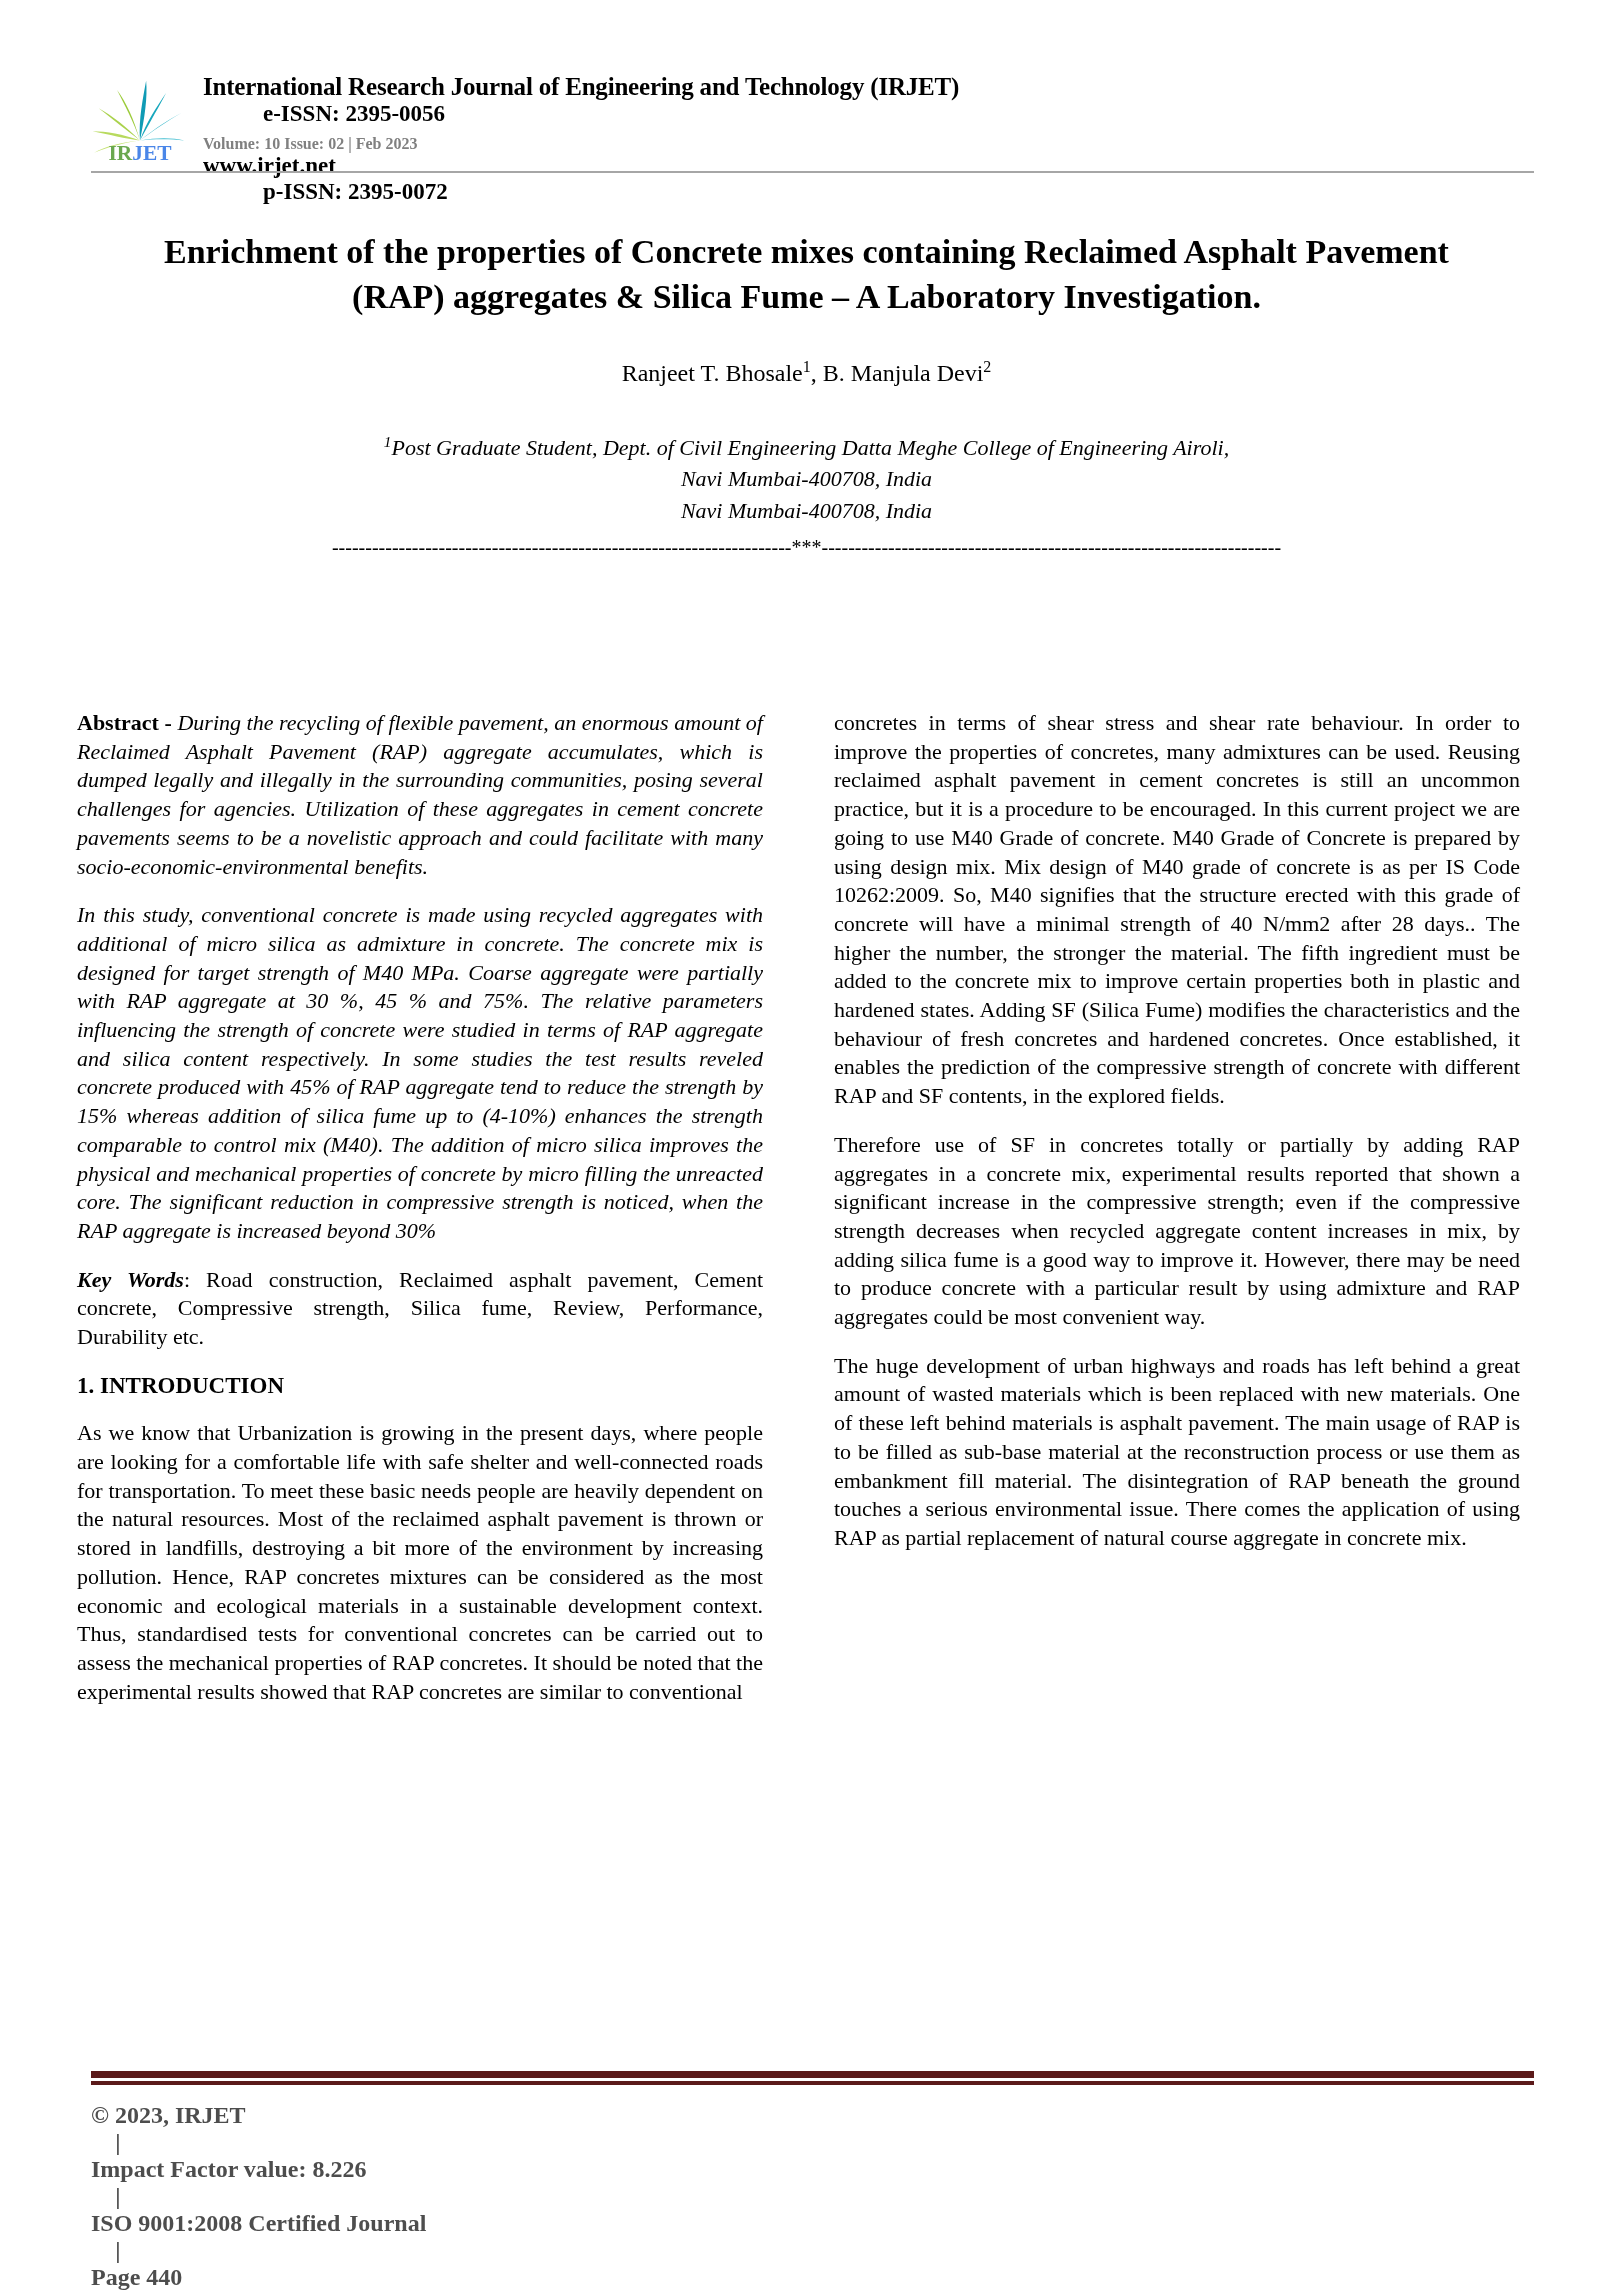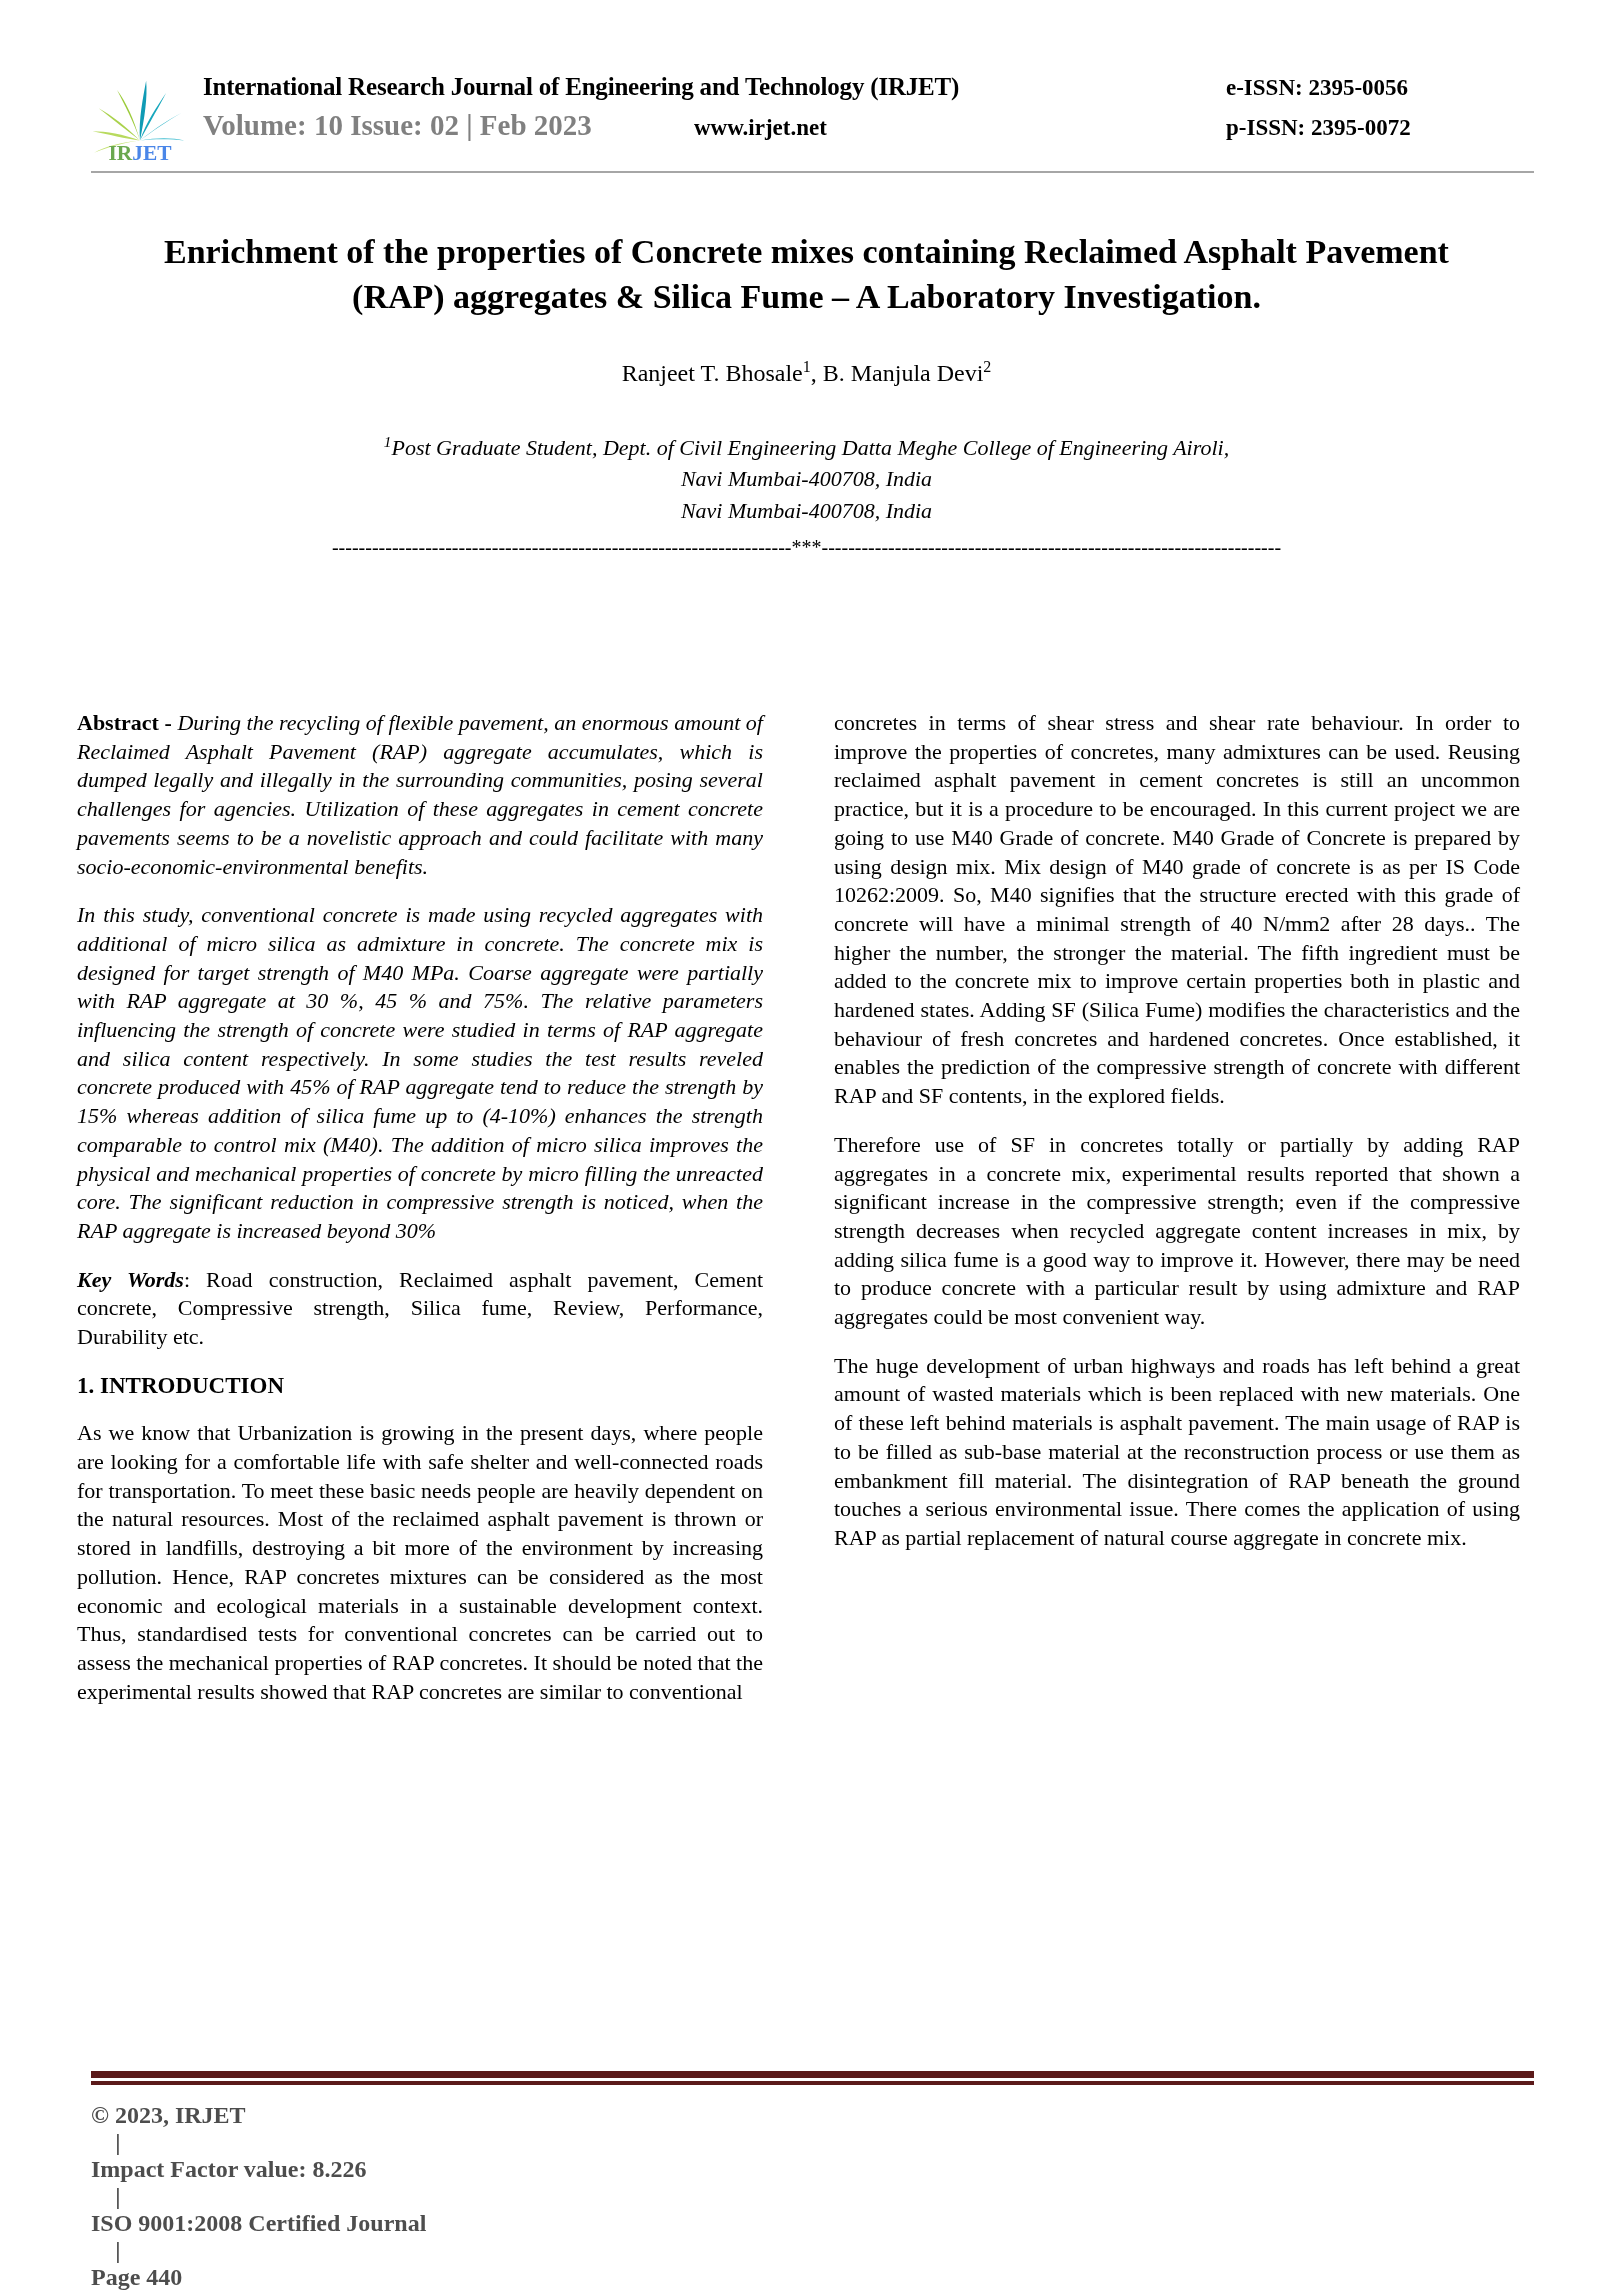--- a/index.html
+++ b/index.html
@@ -48,21 +48,21 @@
   .logo-svg { display:block; }
   .header-text {
     flex: 1 1 auto;
     display: flex;
     flex-direction: column;
     justify-content: center;
     padding-top: 6.1px;
   }
   .hrow {
     display: flex;
-    flex-direction: row;
+    flex-direction: column;
     align-items: baseline;
   }
   .hrow1 { margin-bottom: 7.7px; }
   .journal-title {
     font-weight: bold;
     font-size: 25px;
     letter-spacing: -0.2px;
     white-space: nowrap;
     width: 963px;
     font-family: "Liberation Serif", serif;
@@ -71,21 +71,21 @@
     font-weight: bold;
     font-size: 23px;
     white-space: nowrap;
     text-align: left;
     width: 291px;
     padding-left: 60px;
     box-sizing: border-box;
   }
   .volume-line {
     color: #808080;
-    font-size: 29px;
+    font-size: 16px;
     font-weight: bold;
     white-space: nowrap;
     width: 491px;
   }
   .site-line {
     font-size: 23px;
     font-weight: bold;
     white-space: nowrap;
     width: 472px;
   }

